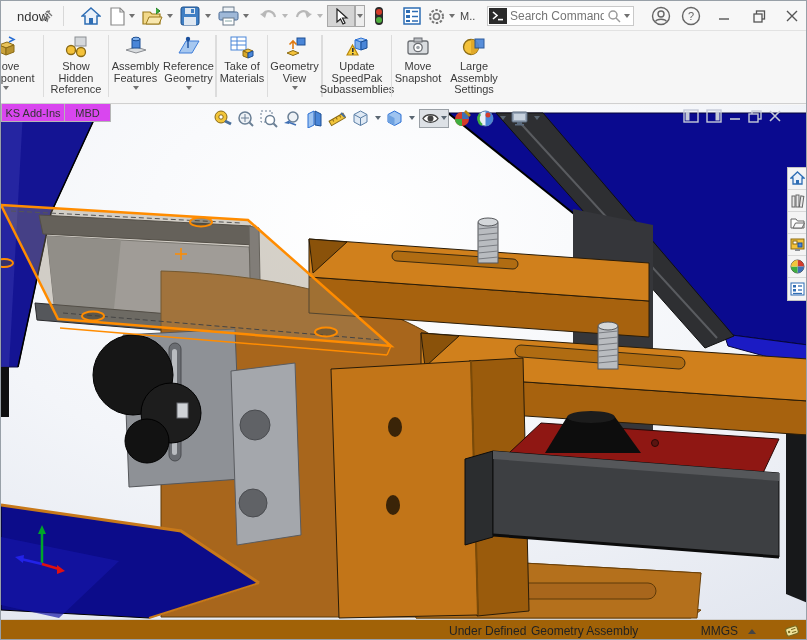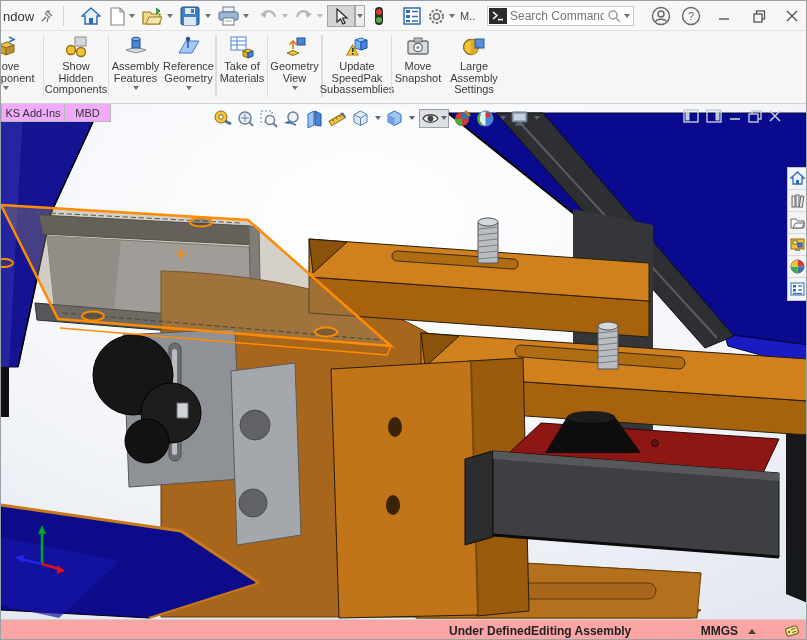--- a/index.html
+++ b/index.html
@@ -32,46 +32,46 @@
   .rbtn .ric{flex:0 0 26px;}
   .rlabel{font-size:11px;line-height:11.5px;text-align:center;color:#3a3a3a;margin-top:1px;}
   .rbtn .caret{margin-top:2px;}
   .rsep{width:1px;height:62px;background:#dcdcdc;margin-top:4px;flex:0 0 1px;}
   .pressed{background:#cbcbcb;border:1px solid #8f8f8f;padding-top:2px;}
   .chevron{position:absolute;right:8px;top:84px;width:12px;height:10px;}
 
   
   .viewport{position:absolute;top:104px;left:0;width:807px;height:514px;}
   .tabs{position:absolute;top:-1px;left:0;display:flex;z-index:6;}
-  .tab{height:18px;background:#f0abfc;border:1px solid #b5b5b5;border-top:none;font-size:11px;
+  .tab{height:18px;background:#d946ef;border:1px solid #b5b5b5;border-top:none;font-size:11px;
        color:#333;display:flex;align-items:center;justify-content:center;}
   .hud{position:absolute;left:212px;top:2px;height:22px;display:flex;align-items:center;gap:4px;z-index:6;}
   .hudi{display:flex;align-items:center;}
   .hud .caret{border-top-color:#5a6672;margin-left:1px;}
   .hud-pressed{background:#dde1e6;border:1px solid #9aa0a6;display:flex;align-items:center;padding:0 1px;}
   .docctl{position:absolute;left:682px;top:4px;display:flex;gap:7px;align-items:center;z-index:6;}
   .taskpane{position:absolute;right:0;top:62px;width:21px;background:#f2f2f2;border:1px solid #c3c3c3;z-index:6;}
   .tpbtn{width:19px;height:22px;display:flex;align-items:center;justify-content:center;
          border-bottom:1px solid #d8d8d8;background:#f4f4f4;}
 
   
-  .statusbar{position:absolute;top:618px;left:0;width:807px;height:22px;background:#fca5a5;
-             border-top:1px solid #d2d2d2;font-size:12px;color:#222;font-weight:bold;}
+  .statusbar{position:absolute;top:618px;left:0;width:807px;height:22px;background:#a16207;
+             border-top:1px solid #d2d2d2;font-size:12px;color:#222;}
   .sb{position:absolute;top:4px;}
   .units{display:flex;align-items:center;gap:10px;}
   .upcaret{width:0;height:0;border-left:4px solid transparent;border-right:4px solid transparent;
            border-bottom:5px solid #444;display:inline-block;}
 </style>
 </head>
 <body>
 
 <div id="app">
 
   <div class="titlebar">
-    <span class="tb" style="left:2px">
+    <span class="tb" style="left:16px">
       <span class="menu-tail">ndow</span>
     </span>
     <span class="tb btn" style="left:36px;width:18px">
       <svg width="15" height="15" viewBox="0 0 15 15">
           <g stroke="#777" stroke-width="1.6" fill="none">
             <path d="M3,12 L7,8"></path>
             <path d="M6,4 l5,5 M8,2 l5,5 M7,3 l4,-1 M9,9 l-1,4" stroke-width="1.3"></path>
           </g>
         </svg>
     </span>
@@ -241,21 +241,21 @@
       </div>
     </div>
     <div class="rsep"></div>
     <div class="rbtn" style="width:64px">
       <svg class="ric" width="26" height="26" viewBox="0 0 26 26">
           <rect x="12" y="3" width="11" height="9" fill="#d5d8db" stroke="#8a8d92"></rect>
           <circle cx="8" cy="16" r="4.5" fill="#f4c23a" stroke="#8a6a14" stroke-width="1.3"></circle>
           <circle cx="18" cy="18" r="4.5" fill="#f4c23a" stroke="#8a6a14" stroke-width="1.3"></circle>
           <line x1="12" y1="16" x2="14" y2="18" stroke="#8a6a14" stroke-width="1.3"></line>
         </svg>
-      <div class="rlabel">Show Hidden Components</div>
+      <div class="rlabel">Show Hidden Reference</div>
     </div>
     <div class="rsep"></div>
     <div class="rbtn" style="width:53px">
       <svg class="ric" width="26" height="26" viewBox="0 0 26 26">
           <polygon points="3,16 13,13 23,16 13,19" fill="#d9dcdf" stroke="#8a8d92"></polygon>
           <rect x="9" y="5" width="8" height="9" fill="#4a86d8" stroke="#1c4f94"></rect>
           <ellipse cx="13" cy="5" rx="4" ry="1.8" fill="#7fb0ec" stroke="#1c4f94"></ellipse>
         </svg>
       <div class="rlabel">Assembly Features</div>
       <span class="caret"></span>
@@ -666,21 +666,21 @@
             <line x1="8" y1="4" x2="12" y2="4" stroke="#2e6db4" stroke-width="1.3"></line>
             <line x1="8" y1="8" x2="12" y2="8" stroke="#2e6db4" stroke-width="1.3"></line>
             <line x1="3" y1="11.5" x2="12" y2="11.5" stroke="#2e6db4" stroke-width="1.3"></line>
           </svg>
         </div>
     </div>
   </div>
 
   <div class="statusbar">
     <span class="sb" style="left:448px">Under Defined</span>
-    <span class="sb" style="left:530px">Editing Assembly</span>
+    <span class="sb" style="left:530px">Geometry Assembly</span>
     <span class="sb units" style="right:52px">
       <span>MMGS</span>
       <span class="upcaret"></span>
     </span>
     <span class="sb" style="right:8px;top:3px">
       <svg width="16" height="15" viewBox="0 0 16 15">
           <g transform="rotate(-18 8 8)">
             <rect x="2" y="4" width="12" height="8" rx="2" fill="#f2e49a" stroke="#7a6a20" stroke-width="1.2"></rect>
             <circle cx="5" cy="8" r="1.2" fill="#7a6a20"></circle>
             <line x1="7.5" y1="6.5" x2="12" y2="6.5" stroke="#7a6a20"></line>

